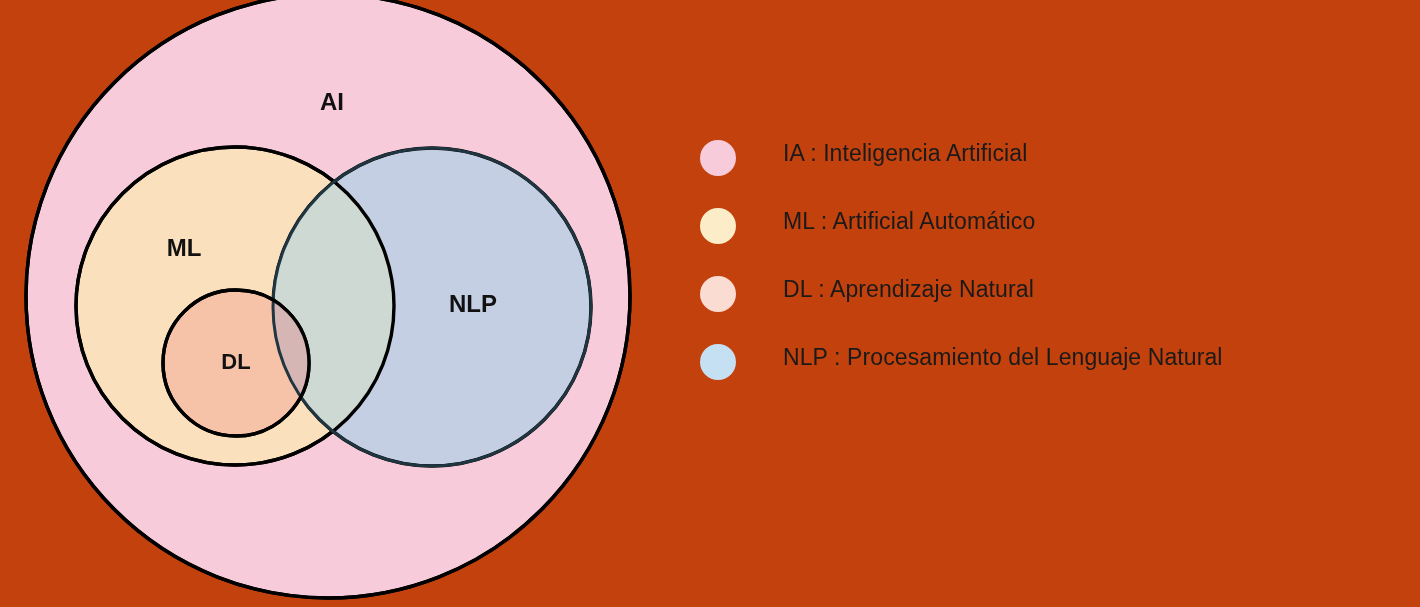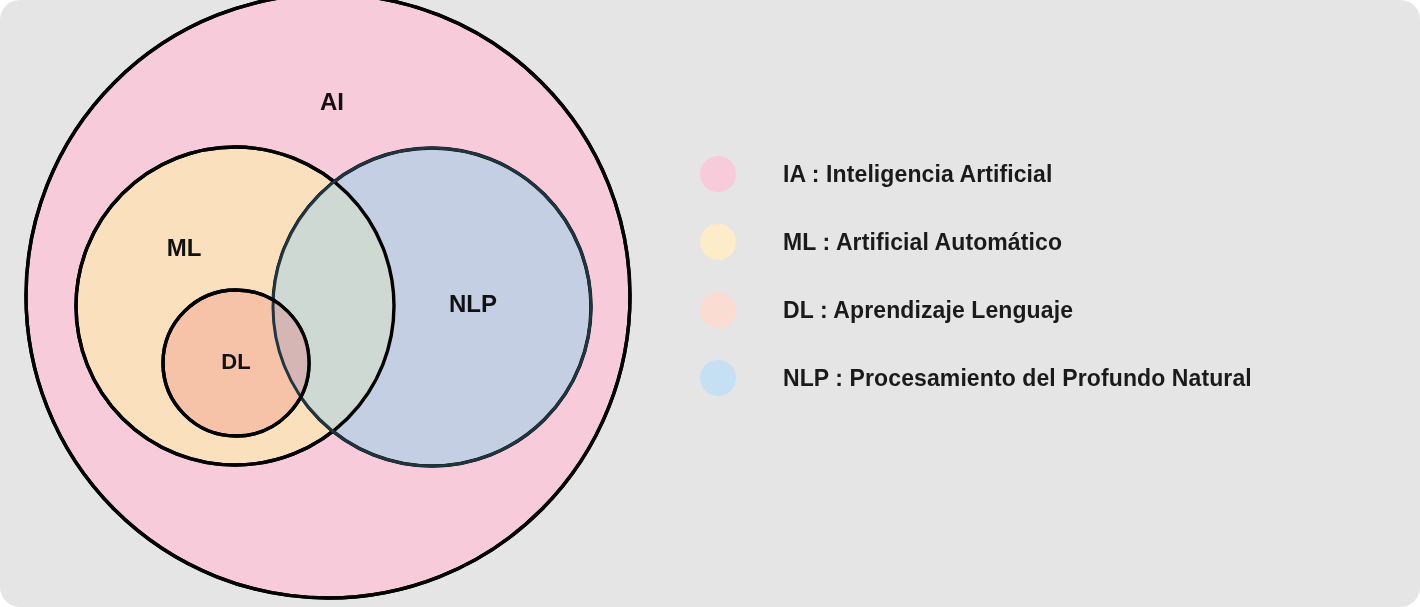--- a/index.html
+++ b/index.html
@@ -46,44 +46,43 @@
 
   
   #legend {
     position: absolute;
     left: 700px;
     top: 140px;
     width: 710px;
   }
   .legend-row {
     display: flex;
-    align-items: center;
+    align-items: flex-start;
     height: 68px;
-    font-weight: bold;
   }
   .legend-swatch {
     width: 36px;
     height: 36px;
     border-radius: 50%;
     flex: 0 0 36px;
     margin-right: 0px;
   }
   .legend-text {
     font-family: "Liberation Sans", sans-serif;
     font-size: 23px;
     color: #1a1a1a;
     white-space: nowrap;
     margin-left: 47px;
     letter-spacing: 0.1px;
   }
 </style>
 </head>
 <body>
 
-<div id="page" style="background: #e5e5e5; border-radius: 20px;">
+<div id="page" style="background: #c2410c;">
 
   <div id="venn-area">
     <svg id="venn-svg" viewBox="0 0 680 607" xmlns="http://www.w3.org/2000/svg">
       <defs>
 
         <clipPath id="clip-nlp">
           <circle id="clipc-nlp" cx="432" cy="307" r="159"></circle>
         </clipPath>
         <clipPath id="clip-ml">
           <circle id="clipc-ml" cx="235" cy="306" r="159"></circle>
@@ -125,23 +124,23 @@
       <span class="legend-text">IA : Inteligencia Artificial</span>
     </div>
 
     <div class="legend-row">
       <span class="legend-swatch" id="sw-1" style="background: rgb(252, 236, 200);"></span>
       <span class="legend-text">ML : Artificial Automático</span>
     </div>
 
     <div class="legend-row">
       <span class="legend-swatch" id="sw-2" style="background: rgb(251, 220, 210);"></span>
-      <span class="legend-text">DL : Aprendizaje Lenguaje</span>
+      <span class="legend-text">DL : Aprendizaje Natural</span>
     </div>
 
     <div class="legend-row">
       <span class="legend-swatch" id="sw-3" style="background: rgb(197, 224, 242);"></span>
-      <span class="legend-text">NLP : Procesamiento del Profundo Natural</span>
+      <span class="legend-text">NLP : Procesamiento del Lenguaje Natural</span>
     </div>
 
   </div>
 
 </div>
 
 </body></html>

